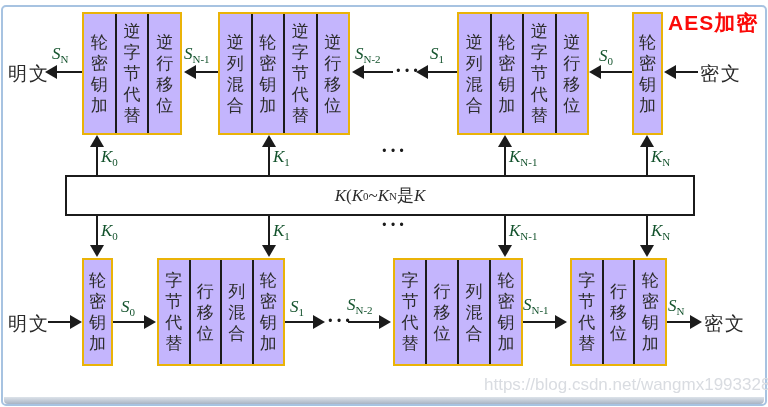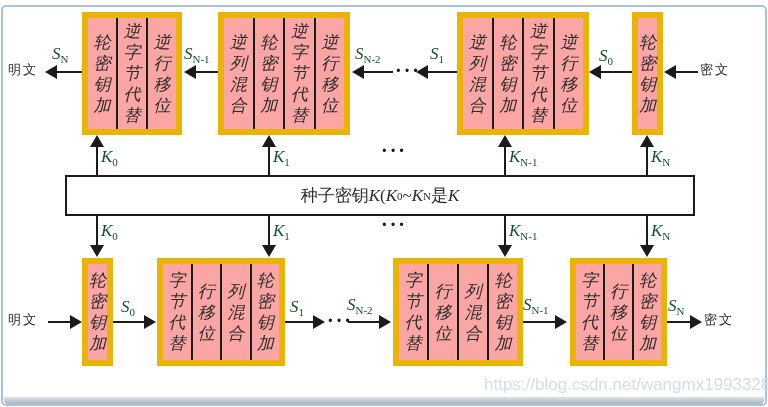--- a/index.html
+++ b/index.html
@@ -1,21 +1,21 @@
 <!DOCTYPE html>
 <html><head>
 <meta charset="utf-8">
 <style>
   html,body{margin:0;padding:0;background:#fff;}
   .canvas{position:relative;width:768px;height:407px;background:#ffffff;overflow:hidden;
           font-family:"Liberation Serif","DejaVu Serif",serif;color:#222;}
   .frame{position:absolute;left:1px;right:1px;top:5px;bottom:1px;border:2px solid #a7c3e1;border-radius:5px;}
   .bottombar{position:absolute;left:4px;right:4px;bottom:3px;height:7px;
              background:linear-gradient(#dde3ea,#a8b4c4);border-radius:0 0 4px 4px;}
-  .blk{position:absolute;display:flex;border:6px solid #eab308;box-sizing:border-box;background:#fca5a5;font-style:italic;}
+  .blk{position:absolute;display:flex;border:2px solid #eab308;box-sizing:border-box;background:#c4b5fd;}
   .col{flex:1;display:flex;align-items:center;justify-content:center;text-align:center;
        font-size:17px;line-height:21px;word-break:break-all;color:#2c2c2c;padding:0 1px;}
   .col + .col{border-left:2px solid #1b1b1b;}
   .keybox{position:absolute;left:65px;top:175px;width:630px;height:41px;border:2px solid #1b1b1b;
           box-sizing:border-box;display:flex;align-items:center;justify-content:center;
           font-size:17px;color:#2c2c2c;background:#fff;}
   .keybox i{font-family:"Liberation Serif",serif;}
   .keybox sub{font-size:11px;}
   .harrow-l,.harrow-r{position:absolute;height:2px;background:#1b1b1b;}
   .harrow-l::before{content:"";position:absolute;left:-12px;top:-6px;width:0;height:0;
@@ -23,33 +23,34 @@
   .harrow-r::after{content:"";position:absolute;right:-12px;top:-6px;width:0;height:0;
      border-top:7px solid transparent;border-bottom:7px solid transparent;border-left:12px solid #1b1b1b;}
   .varrow-u,.varrow-d{position:absolute;width:2px;background:#1b1b1b;}
   .varrow-u::before{content:"";position:absolute;top:-12px;left:-6px;width:0;height:0;
      border-left:7px solid transparent;border-right:7px solid transparent;border-bottom:12px solid #1b1b1b;}
   .varrow-d::after{content:"";position:absolute;bottom:-12px;left:-6px;width:0;height:0;
      border-left:7px solid transparent;border-right:7px solid transparent;border-top:12px solid #1b1b1b;}
   .sig{position:absolute;font-size:17px;color:#14532d;white-space:nowrap;}
   .sig i{font-family:"Liberation Serif",serif;}
   .sig sub{font-size:11px;}
-  .io{position:absolute;font-size:13px;color:#2a2a2a;letter-spacing:2px;white-space:nowrap;}
+  .io{position:absolute;font-size:19px;color:#2a2a2a;letter-spacing:2px;white-space:nowrap;}
   .dots{position:absolute;font-size:20px;font-weight:bold;color:#1b1b1b;letter-spacing:2px;}
   .aes{position:absolute;left:668px;top:9px;font-size:21px;font-weight:bold;color:#fb0a08;
        font-family:"Liberation Sans",sans-serif;letter-spacing:1px;white-space:nowrap;}
   .wm{position:absolute;left:484px;top:375px;font-size:17px;color:#d9dce1;
       font-family:"Liberation Sans",sans-serif;white-space:nowrap;}
 </style>
 </head>
 <body>
 
 <div class="canvas">
   <div class="frame"></div>
 
+  <div class="aes">AES加密</div>
 
   <span class="io" style="left:8px;top:61px">明文</span>
   <div class="harrow-l" style="left:57px;top:71px;width:26px"></div>
   <span class="sig" style="left:52px;top:44px"><i>S</i><sub>N</sub></span>
 
   <div class="blk" style="left:82px;top:12px;width:100px;height:123px">
     <div class="col">轮密钥加</div>
     <div class="col">逆字节代替</div>
     <div class="col">逆行移位</div>
   </div>
@@ -91,21 +92,20 @@
   <span class="sig" style="left:101px;top:147px"><i>K</i><sub>0</sub></span>
   <div class="varrow-u" style="left:268px;top:147px;height:28px"></div>
   <span class="sig" style="left:273px;top:147px"><i>K</i><sub>1</sub></span>
   <span class="dots" style="left:381px;top:139px">···</span>
   <div class="varrow-u" style="left:504px;top:147px;height:28px"></div>
   <span class="sig" style="left:509px;top:147px"><i>K</i><sub>N-1</sub></span>
   <div class="varrow-u" style="left:646px;top:147px;height:28px"></div>
   <span class="sig" style="left:651px;top:147px"><i>K</i><sub>N</sub></span>
 
   <div class="keybox">
-    <span>种子密钥</span>
       <i>K</i>
       <span>(</span>
       <i>K</i>
       <sub>0</sub>
       <span>~</span>
       <i>K</i>
       <sub>N</sub>
       <span>是</span>
       <i>K</i>
   </div>

